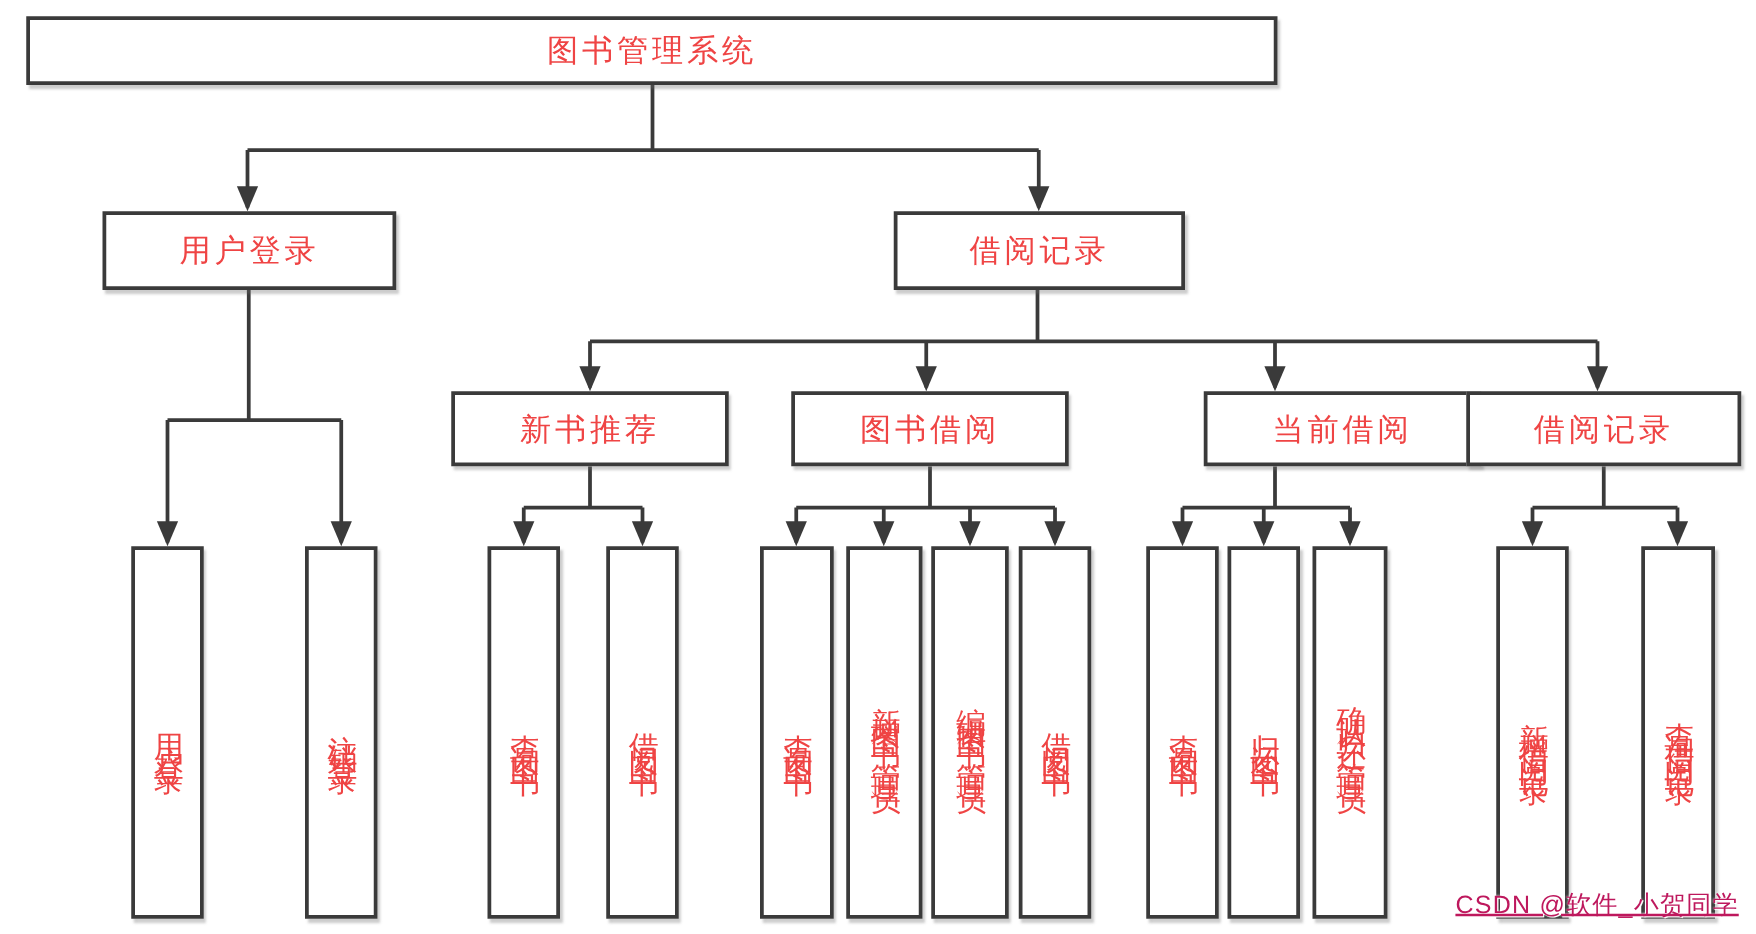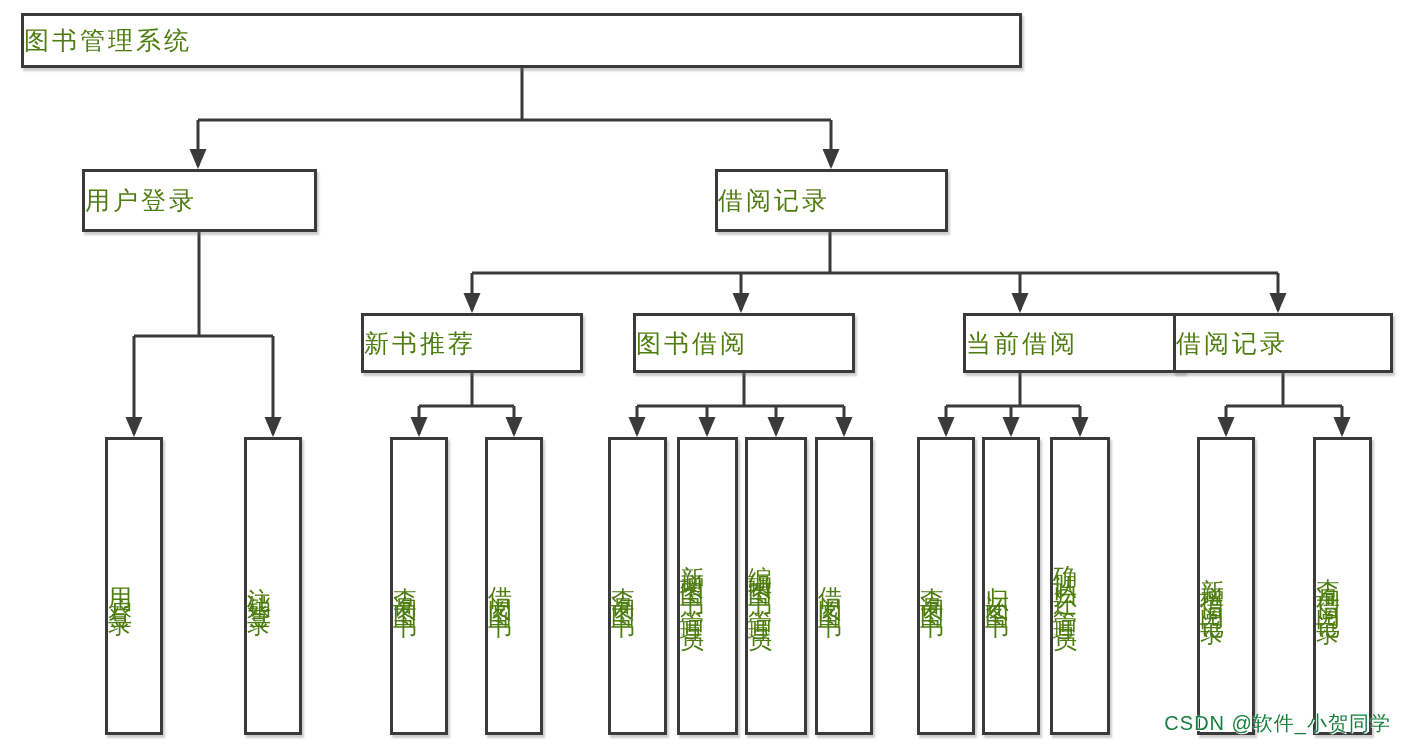--- a/index.html
+++ b/index.html
@@ -11,22 +11,22 @@
     overflow:hidden;
   }
   .wires{position:absolute;left:0;top:0;pointer-events:none;}
   .node{
     position:absolute;
     box-sizing:border-box;
     background:#ffffff;
     border:3px solid #3a3a3a;
     display:flex;
     align-items:center;
-    justify-content:flex-start;
-    color:#4d7c0f;
+    justify-content:center;
+    color:#ef4444;
     box-shadow:2px 3px 2px rgba(110,110,110,0.35);
   }
   .node.h{
     font-size:25px;
     letter-spacing:3px;
     white-space:nowrap;
   }
   .node.v span{
     writing-mode:vertical-rl;
     text-orientation:mixed;
@@ -34,23 +34,24 @@
     letter-spacing:9px;
     line-height:1;
     white-space:nowrap;
   }
   .watermark{
     position:absolute;
     right:14px;
     bottom:10px;
     font-size:20px;
     letter-spacing:1px;
-    color:#15803d;
+    color:#be185d;
     text-shadow:1px 1px 0 #ffffff, 0 0 2px #ffffff;
     white-space:nowrap;
+    text-decoration:underline;
   }
   
   #n-root{left:21px;top:13px;width:1001px;height:55px;}
   #n-l2a{left:82px;top:169px;width:235px;height:63px;}
   #n-l2b{left:715px;top:169px;width:233px;height:63px;}
   #n-l3a{left:361px;top:313px;width:222px;height:60px;}
   #n-l3b{left:633px;top:313px;width:222px;height:60px;}
   #n-l3c{left:963px;top:313px;width:222px;height:60px;}
   #n-l3d{left:1173px;top:313px;width:220px;height:60px;}
   .leaf{top:437px;height:298px;}

